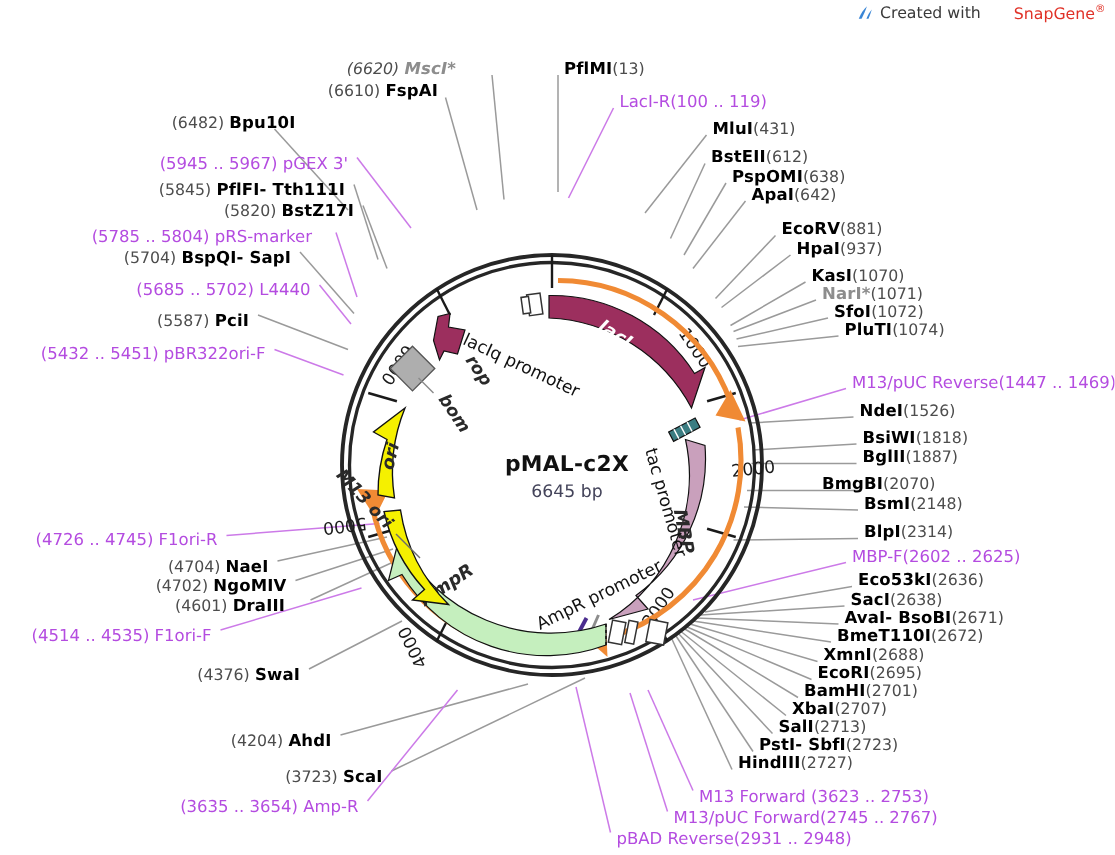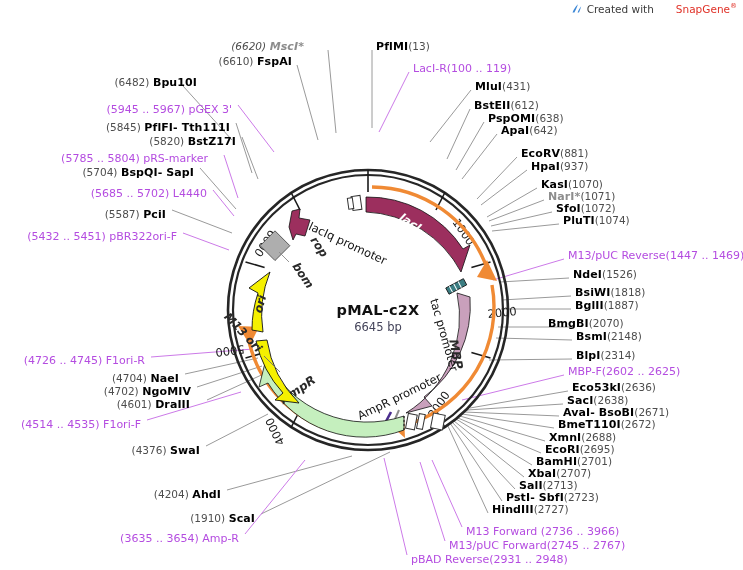--- a/index.html
+++ b/index.html
@@ -264,38 +264,38 @@
       <div class="lbl l" style="left: 567px; top: 400px;"><span class="enz">SacI</span><span class="pos">(2638)</span></div>
       <div class="lbl l" style="left: 563px; top: 412px;"><span class="enz">AvaI-  BsoBI</span><span class="pos">(2671)</span></div>
       <div class="lbl l" style="left: 558px; top: 424px;"><span class="enz">BmeT110I</span><span class="pos">(2672)</span></div>
       <div class="lbl l" style="left: 549px; top: 437px;"><span class="enz">XmnI</span><span class="pos">(2688)</span></div>
       <div class="lbl l" style="left: 545px; top: 449px;"><span class="enz">EcoRI</span><span class="pos">(2695)</span></div>
       <div class="lbl l" style="left: 536px; top: 461px;"><span class="enz">BamHI</span><span class="pos">(2701)</span></div>
       <div class="lbl l" style="left: 528px; top: 473px;"><span class="enz">XbaI</span><span class="pos">(2707)</span></div>
       <div class="lbl l" style="left: 519px; top: 485px;"><span class="enz">SalI</span><span class="pos">(2713)</span></div>
       <div class="lbl l" style="left: 506px; top: 497px;"><span class="enz">PstI-  SbfI</span><span class="pos">(2723)</span></div>
       <div class="lbl l" style="left: 492px; top: 509px;"><span class="enz">HindIII</span><span class="pos">(2727)</span></div>
-      <div class="lbl r" style="left: 255px; top: 518px;"><span class="pos">(1910)</span> <span class="enz">ScaI</span></div>
+      <div class="lbl r" style="left: 255px; top: 518px;"><span class="pos">(3723)</span> <span class="enz">ScaI</span></div>
       <div class="lbl r" style="left: 221px; top: 494px;"><span class="pos">(4204)</span> <span class="enz">AhdI</span></div>
       <div class="lbl r" style="left: 200px; top: 450px;"><span class="pos">(4376)</span> <span class="enz">SwaI</span></div>
       <div class="lbl r" style="left: 190px; top: 404px;"><span class="pos">(4601)</span> <span class="enz">DraIII</span></div>
       <div class="lbl r" style="left: 191px; top: 391px;"><span class="pos">(4702)</span> <span class="enz">NgoMIV</span></div>
       <div class="lbl r" style="left: 179px; top: 378px;"><span class="pos">(4704)</span> <span class="enz">NaeI</span></div>
       <div class="lbl r" style="left: 166px; top: 214px;"><span class="pos">(5587)</span> <span class="enz">PciI</span></div>
       <div class="lbl r" style="left: 194px; top: 172px; text-align: center;"><span class="pos">(5704)</span> <span class="enz">BspQI-  SapI</span></div>
       <div class="lbl r" style="left: 236px; top: 141px;"><span class="pos">(5820)</span> <span class="enz">BstZ17I</span></div>
       <div class="lbl r" style="left: 230px; top: 127px;"><span class="pos">(5845)</span> <span class="enz">PflFI-  Tth111I</span></div>
       <div class="lbl r" style="left: 232px; top: 109px;"><span class="prim">(5945 .. 5967) pGEX 3'</span></div>
       <div class="lbl r" style="left: 208px; top: 158px;"><span class="prim">(5785 .. 5804) pRS-marker</span></div>
       <div class="lbl r" style="left: 207px; top: 193px;"><span class="prim">(5685 .. 5702) L4440</span></div>
       <div class="lbl r" style="left: 177px; top: 236px;"><span class="prim">(5432 .. 5451) pBR322ori-F</span></div>
       <div class="lbl r" style="left: 145px; top: 360px;"><span class="prim">(4726 .. 4745) F1ori-R</span></div>
       <div class="lbl r" style="left: 141px; top: 424px;"><span class="prim">(4514 .. 4535) F1ori-F</span></div>
       <div class="lbl r" style="left: 239px; top: 538px;"><span class="prim">(3635 .. 3654) Amp-R</span></div>
       <div class="lbl l" style="left: 413px; top: 68px;"><span class="prim">LacI-R(100 .. 119)</span></div>
       <div class="lbl l" style="left: 568px; top: 255px;"><span class="prim">M13/pUC Reverse(1447 .. 1469)</span></div>
       <div class="lbl l" style="left: 568px; top: 371px;"><span class="prim">MBP-F(2602 .. 2625)</span></div>
-      <div class="lbl l" style="left: 466px; top: 531px;"><span class="prim">M13 Forward (2736 .. 3966)</span></div>
+      <div class="lbl l" style="left: 466px; top: 531px;"><span class="prim">M13 Forward (3623 .. 2753)</span></div>
       <div class="lbl l" style="left: 449px; top: 545px;"><span class="prim">M13/pUC Forward(2745 .. 2767)</span></div>
       <div class="lbl l" style="left: 411px; top: 559px;"><span class="prim">pBAD Reverse(2931 .. 2948)</span></div>
     </div>
 
 </div>
 
 </body></html>

